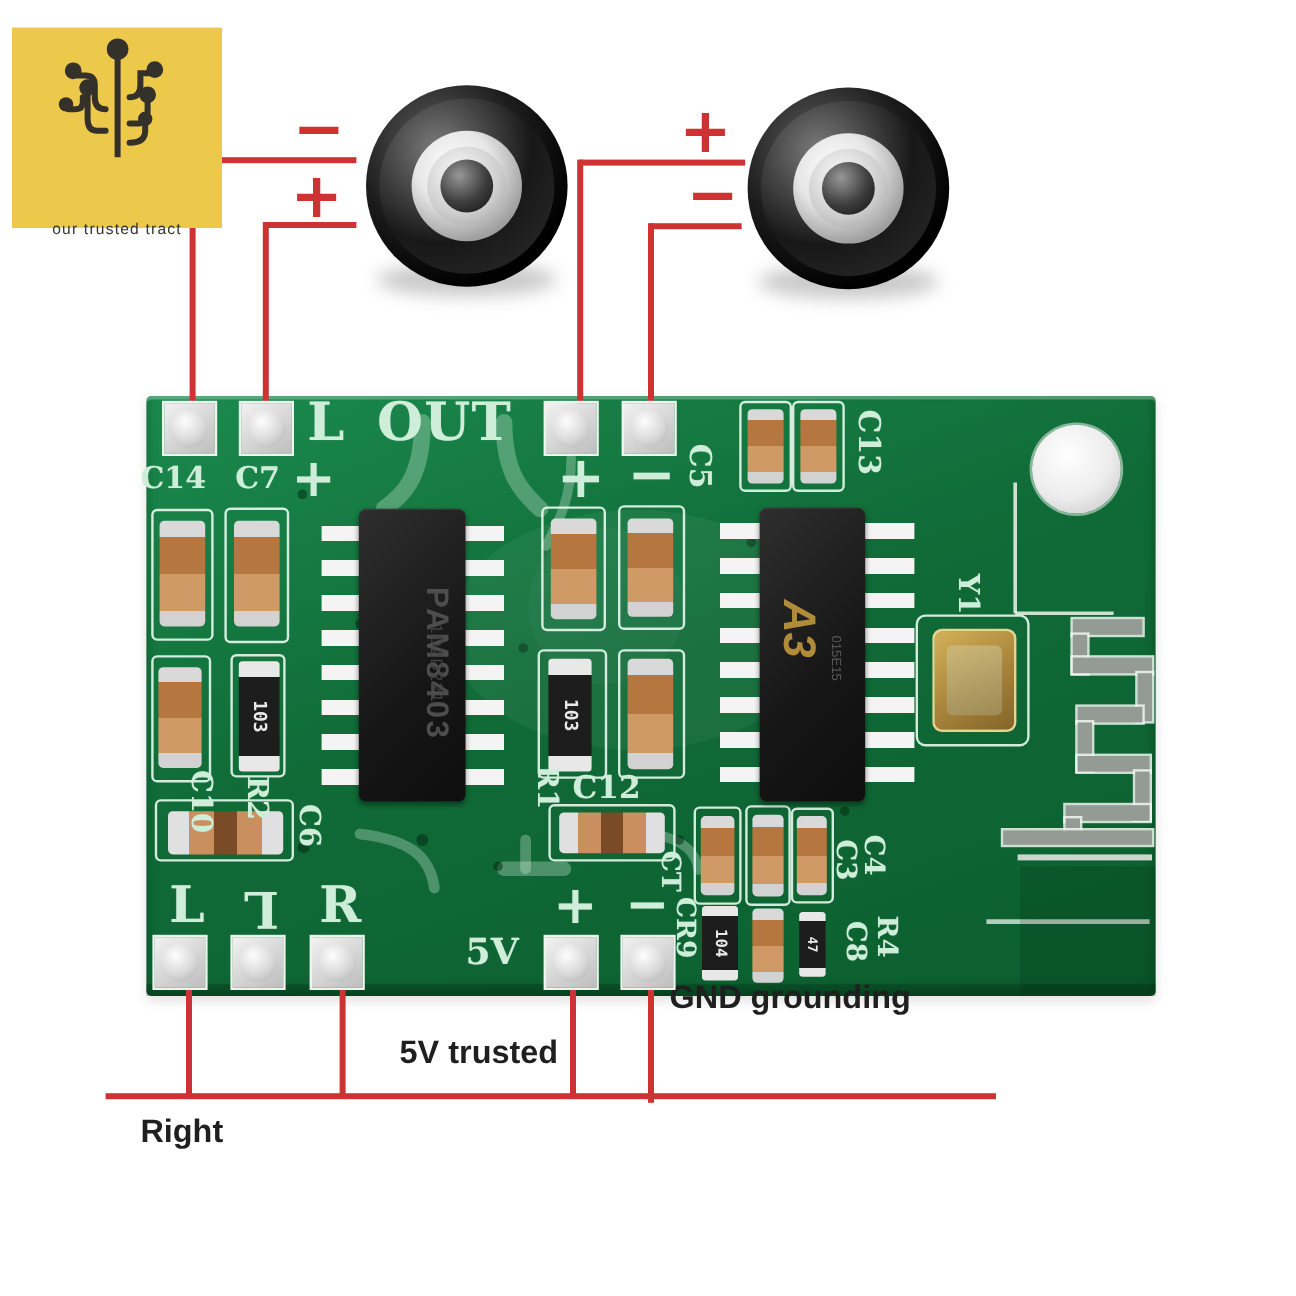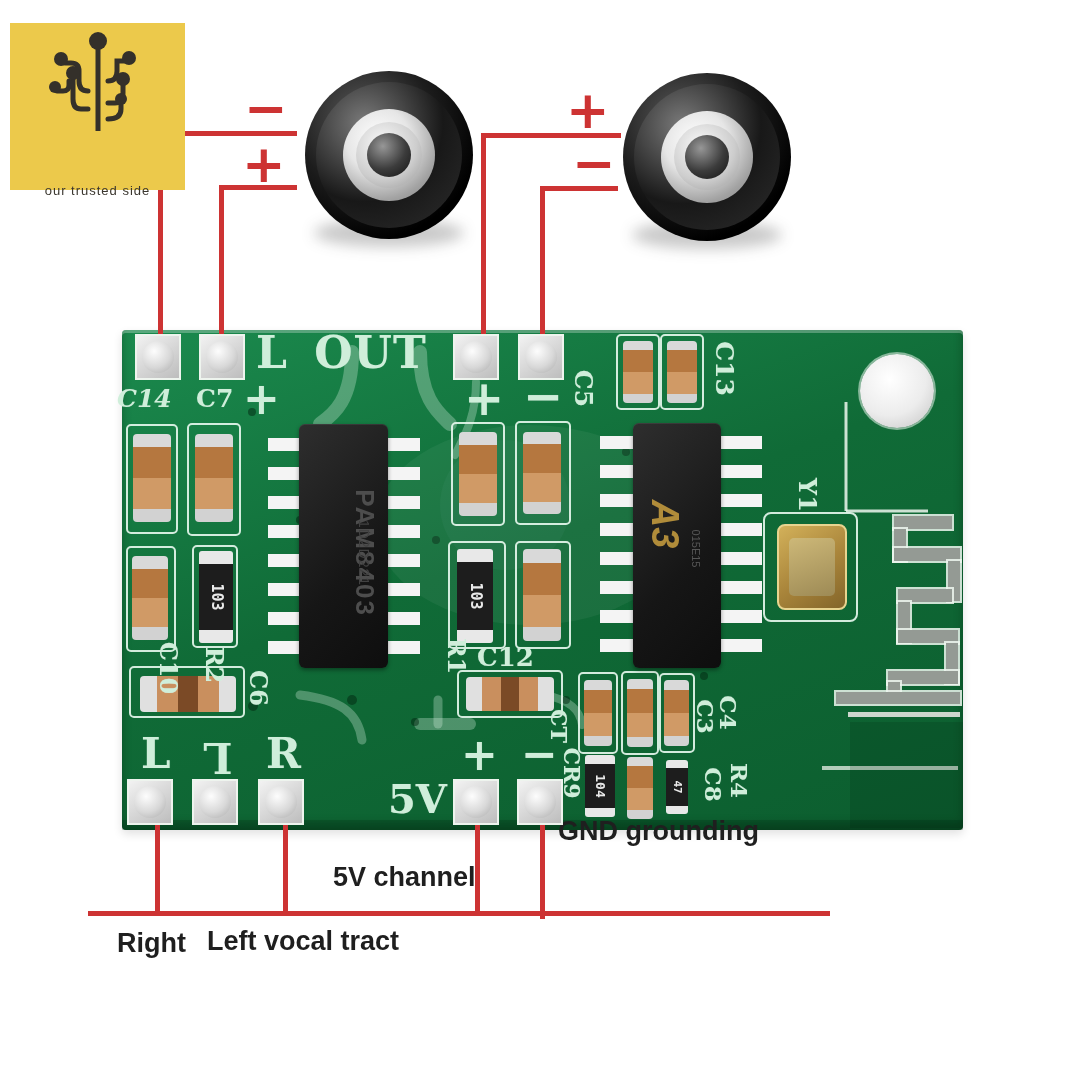--- a/index.html
+++ b/index.html
@@ -111,21 +111,21 @@
       <circle cx="415" cy="722" r="4"></circle>
     </g>
     <ellipse cx="530" cy="525" rx="155" ry="100" fill="#ffffff" opacity="0.05"></ellipse>
     <circle cx="505" cy="505" r="65" fill="#cfe4ff" opacity="0.04"></circle>
   </svg>
 
   <div class="board-edge"></div>
   <div class="dark-patch"></div>
 
   <div class="silk" style="left:256px;top:331px;font-size:44px;letter-spacing:1px;word-spacing:10px;">L OUT R</div>
-  <div class="silk" style="left:117px;top:386px;font-size:25px;font-style:italic;">C14</div>
+  <div class="silk" style="left:117px;top:386px;font-size:25px;">C14</div>
   <div class="silk" style="left:196px;top:386px;font-size:25px;">C7</div>
   <div class="silk" style="left:243px;top:377px;font-size:44px;">+</div>
   <div class="silk" style="left:464px;top:374px;font-size:48px;">+</div>
   <div class="silk" style="left:523px;top:372px;font-size:48px;">−</div>
   <div class="silk rot90" style="left:565px;top:376px;font-size:25px;">C5</div>
   <div class="silk rot90" style="left:697px;top:356px;font-size:25px;">C13</div>
   <div class="silk rot90" style="left:790px;top:483px;font-size:24px;">Y1</div>
   <div class="silk rot90" style="left:142px;top:656px;font-size:24px;">C10</div>
   <div class="silk rot90" style="left:196px;top:653px;font-size:24px;">R2</div>
   <div class="silk rot90" style="left:240px;top:676px;font-size:24px;">C6</div>
@@ -133,21 +133,21 @@
   <div class="silk" style="left:477px;top:644px;font-size:26px;">C12</div>
   <div class="silk rot90" style="left:542px;top:715px;font-size:22px;">CT</div>
   <div class="silk rot90" style="left:546px;top:762px;font-size:22px;">CR9</div>
   <div class="silk rot90" style="left:688px;top:705px;font-size:23px;">C3</div>
   <div class="silk rot90" style="left:711px;top:701px;font-size:23px;">C4</div>
   <div class="silk rot90" style="left:696px;top:773px;font-size:23px;">C8</div>
   <div class="silk rot90" style="left:722px;top:769px;font-size:23px;">R4</div>
   <div class="silk" style="left:141px;top:733px;font-size:42px;">L</div>
   <div class="silk rot180" style="left:203px;top:736px;font-size:42px;">L</div>
   <div class="silk" style="left:266px;top:733px;font-size:42px;">R</div>
-  <div class="silk" style="left:388px;top:779px;font-size:40px;">5V</div>
+  <div class="silk" style="left:388px;top:779px;font-size:30px;">5V</div>
   <div class="silk" style="left:461px;top:733px;font-size:44px;">+</div>
   <div class="silk" style="left:521px;top:732px;font-size:44px;">−</div>
 
   <div class="pad" style="left:135px;top:334px;">
       <div class="pad-dome"></div>
     </div>
   <div class="pad" style="left:199px;top:334px;">
       <div class="pad-dome"></div>
     </div>
   <div class="pad" style="left:453px;top:334px;">
@@ -285,24 +285,23 @@
   <div class="wire" style="left:283px;top:824px;width:5px;height:90px;"></div>
   <div class="wire" style="left:475px;top:824px;width:5px;height:90px;"></div>
   <div class="wire" style="left:540px;top:824px;width:5px;height:95px;"></div>
   <div class="wire" style="left:88px;top:911px;width:742px;height:5px;"></div>
 
   <div class="pol" style="left:244px;top:82px;">−</div>
   <div class="pol" style="left:242px;top:138px;">+</div>
   <div class="pol" style="left:566px;top:84px;">+</div>
   <div class="pol" style="left:572px;top:137px;">−</div>
 
-  <div class="anno" style="left:333px;top:862px;">5V channel</div>
+  <div class="anno" style="left:333px;top:862px;">5V trusted</div>
   <div class="anno" style="left:558px;top:816px;">GND grounding</div>
   <div class="anno" style="left:117px;top:928px;">Right</div>
-  <div class="anno" style="left:207px;top:926px;">Left vocal tract</div>
 
   <div class="logo">
     <svg class="logo-ic" width="110" height="100" viewBox="0 0 110 100">
       <g stroke="#34302a" stroke-width="5" fill="none" stroke-linecap="round">
         <path d="M55 100 L55 14"></path>
         <path d="M45 78 L38 78 Q30 78 30 68 L30 48"></path>
         <path d="M45 60 Q36 60 36 50 L36 40 Q36 32 28 32 L22 32"></path>
         <path d="M65 72 L72 72 Q80 72 80 62 L80 54"></path>
         <path d="M65 50 Q74 50 74 40 L74 30 L82 30"></path>
         <path d="M65 88 Q78 88 78 78 L78 74"></path>
@@ -312,16 +311,16 @@
         <circle cx="55" cy="10" r="9"></circle>
         <circle cx="30" cy="42" r="7"></circle>
         <circle cx="18" cy="28" r="7"></circle>
         <circle cx="80" cy="48" r="7"></circle>
         <circle cx="86" cy="27" r="7"></circle>
         <circle cx="78" cy="68" r="6"></circle>
         <circle cx="24" cy="44" r="0"></circle>
         <circle cx="12" cy="56" r="6"></circle>
       </g>
     </svg>
-    <div class="logo-tag">our trusted side</div>
+    <div class="logo-tag">our trusted tract</div>
   </div>
 
 </div>
 
 </body></html>

